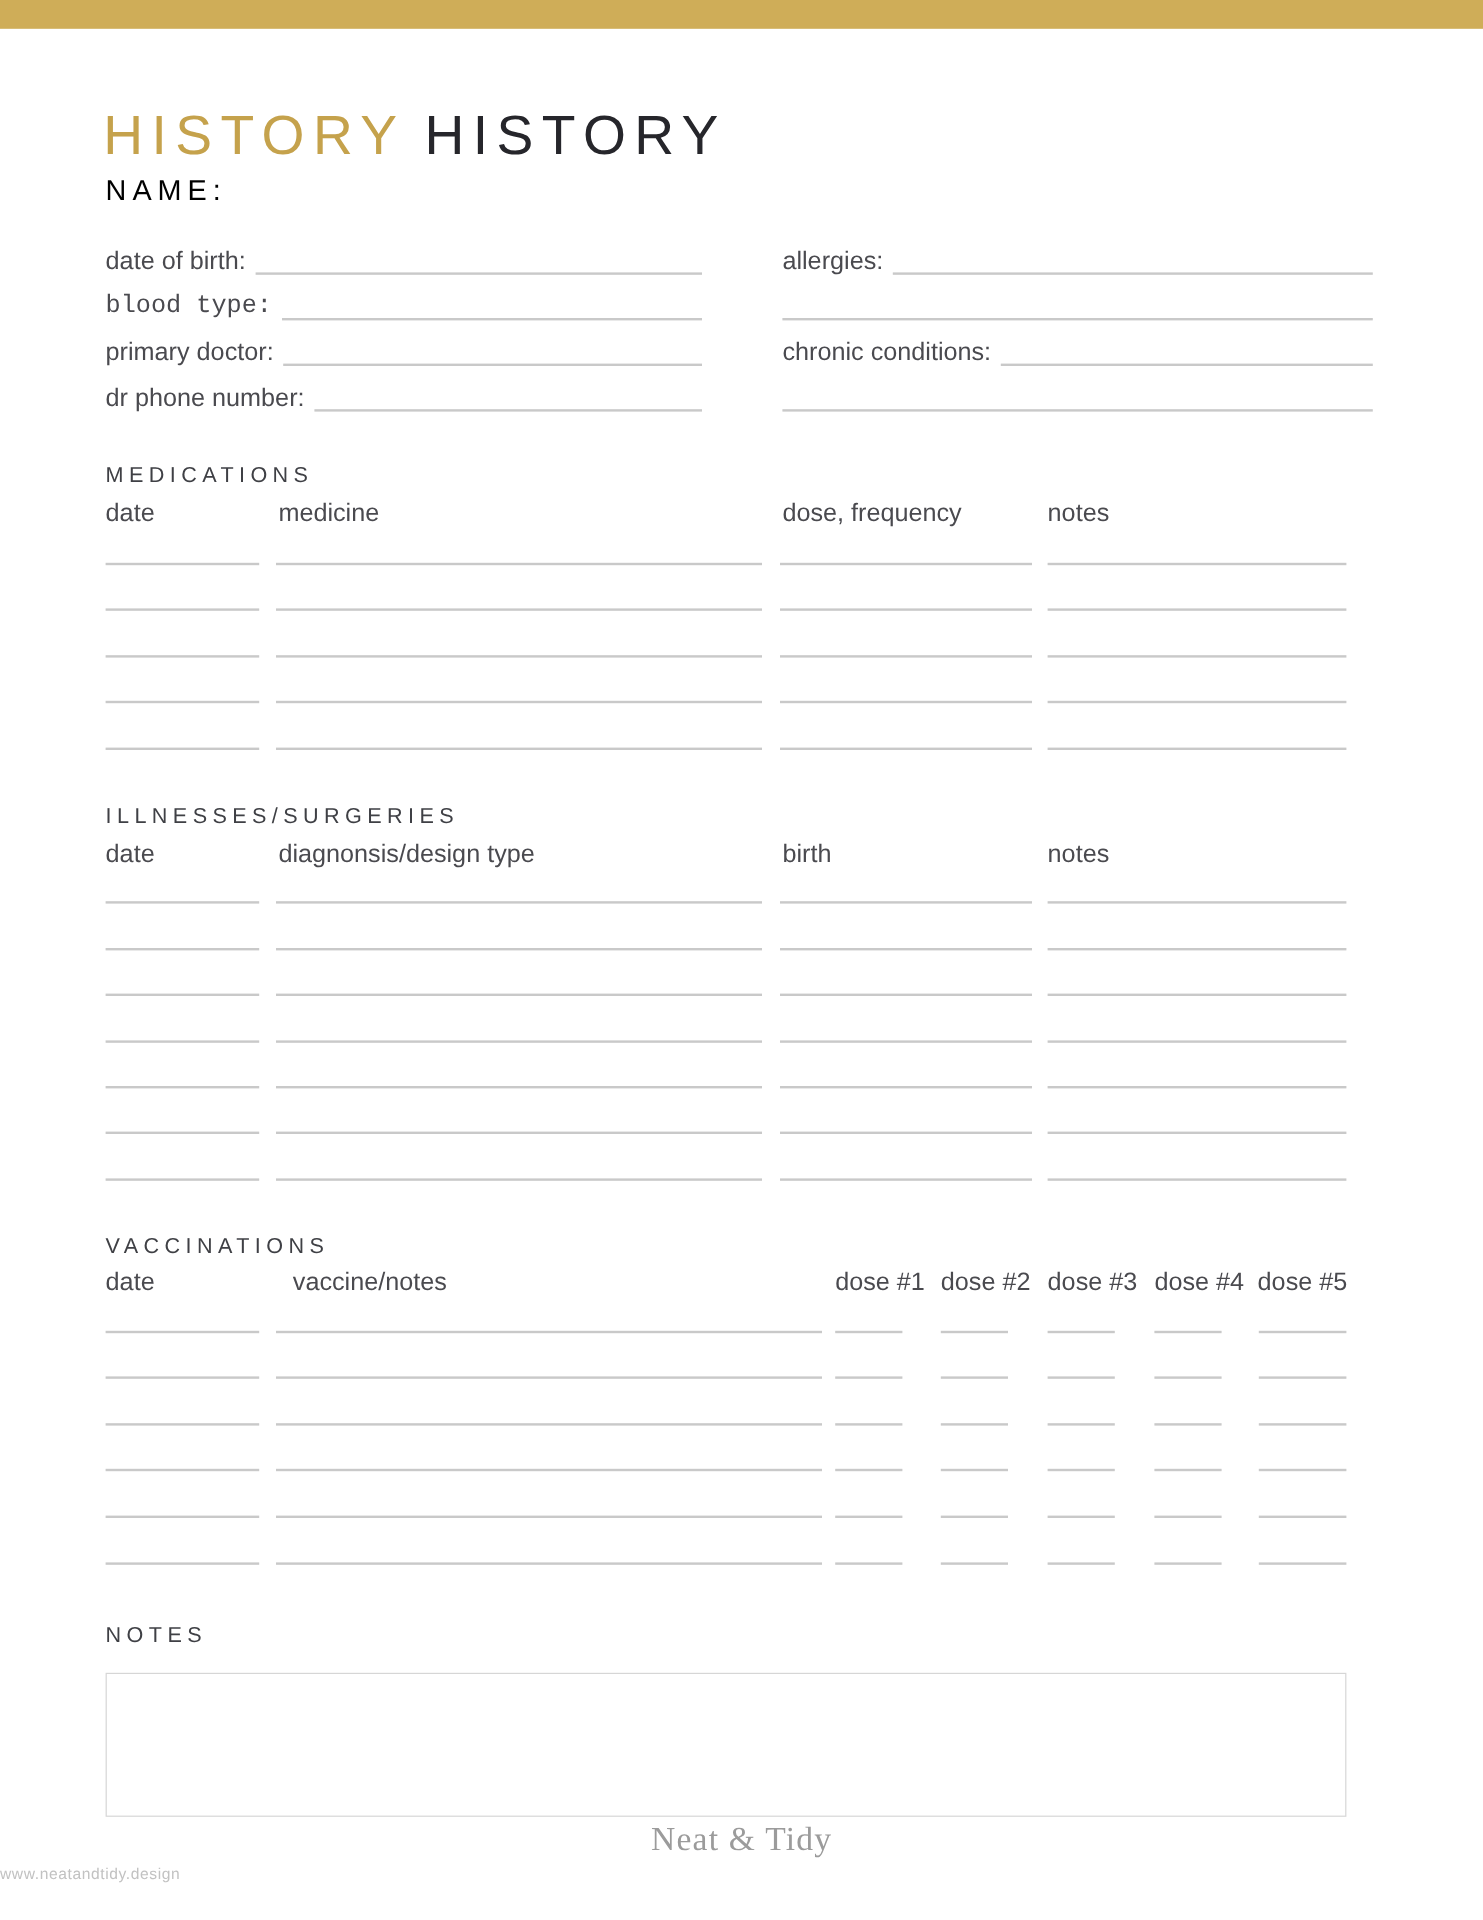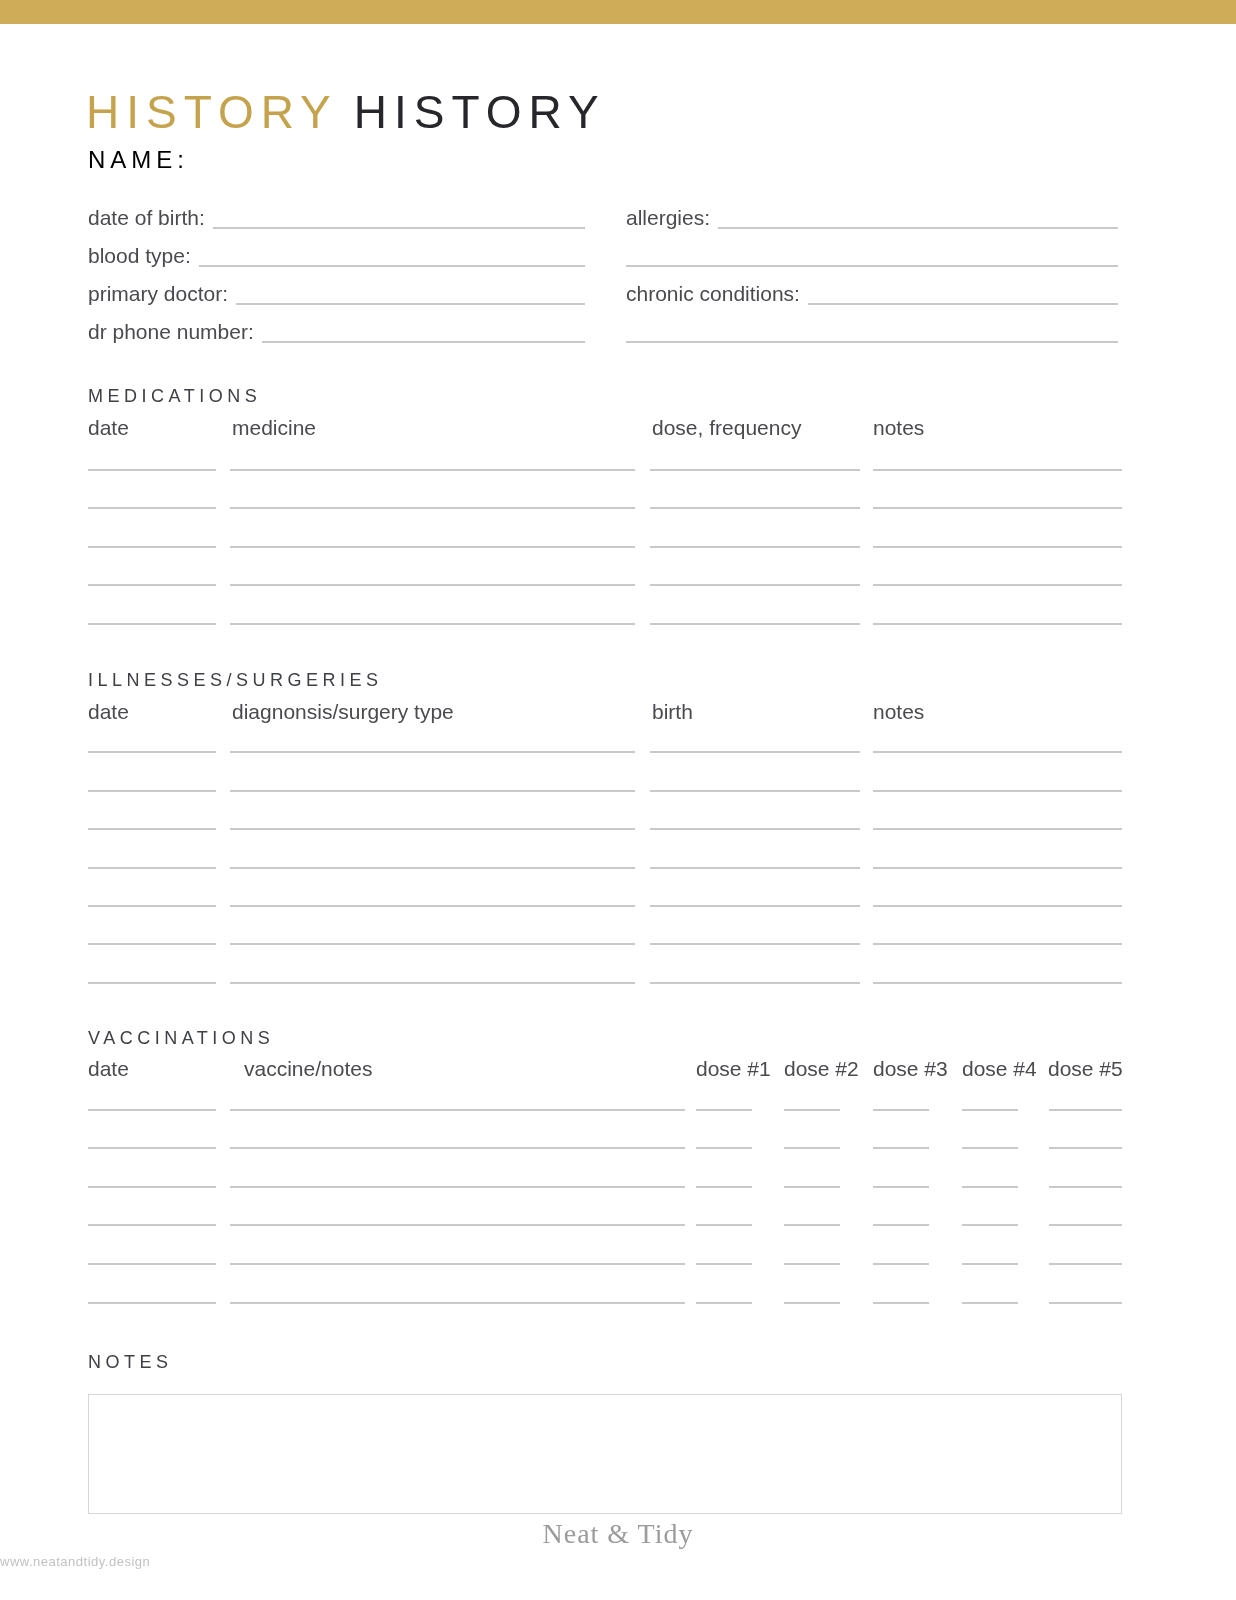--- a/index.html
+++ b/index.html
@@ -17,22 +17,22 @@
   .page-title .accent{color:#C5A24C;margin-right:16px;}
 
   .name-label{position:absolute;left:88px;top:146px;font-size:24px;letter-spacing:5px;color:#000000;text-align:center;}
 
   .field-row{position:absolute;display:flex;align-items:flex-end;height:34px;}
   .field-row .flabel{font-size:21px;line-height:1.1;white-space:nowrap;}
   .fill{flex:1;border-bottom:2px solid #C9C9C9;margin-left:8px;height:100%;}
   .fill.nolabel{margin-left:0;}
 
   .fr-l{left:88px;width:497px;}
-  .fr-r{left:626px;width:492px;justify-content:center;}
-  .fr-y1{top:195px;} .fr-y2{top:233px;} .fr-y3{top:271px;} .fr-y4{top:309px;}
+  .fr-r{left:652px;width:492px;justify-content:center;}
+  .fr-y1{top:195px;} .fr-y2{top:233px;font-family:Liberation Mono, monospace;} .fr-y3{top:271px;} .fr-y4{top:309px;}
 
   .section{position:absolute;left:88px;width:1034px;}
   .sec-title{font-size:18px;letter-spacing:4.5px;color:#3F4045;font-weight:400;margin:0;}
   .col-labels{position:absolute;left:0;right:0;height:24px;font-size:21px;color:#4A4A4F;}
   .col-labels span{position:absolute;top:0;white-space:nowrap;}
 
   .rows{position:absolute;left:0;right:0;}
   .row{position:relative;height:38.5px;}
   .seg{position:absolute;bottom:0;height:2px;background:#C9C9C9;}
 
@@ -159,21 +159,21 @@
         <span class="seg seg-dose"></span>
         <span class="seg seg-notes"></span>
       </div>
     </div>
 </div>
 
 <div class="section" id="sec-illnesses">
   <h2 class="sec-title">ILLNESSES/SURGERIES</h2>
   <div class="col-labels">
     <span class="cl-date">date</span>
-    <span class="cl-med">diagnonsis/surgery type</span>
+    <span class="cl-med">diagnonsis/design type</span>
     <span class="cl-dose">birth</span>
     <span class="cl-notes">notes</span>
   </div>
   <div class="rows">
 
       <div class="row">
         <span class="seg seg-date"></span>
         <span class="seg seg-med"></span>
         <span class="seg seg-dose"></span>
         <span class="seg seg-notes"></span>

